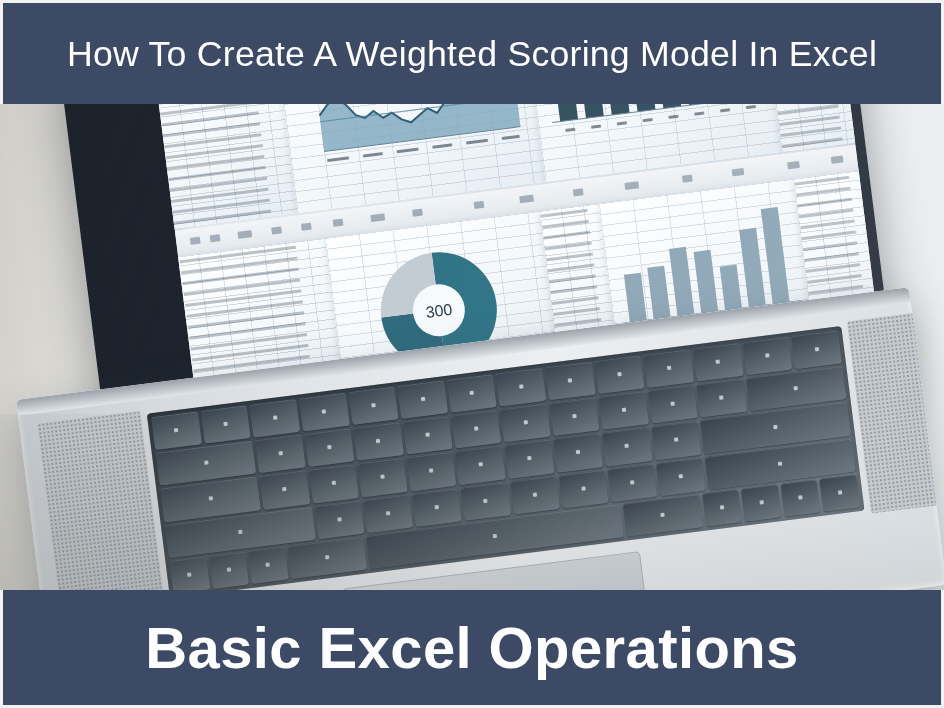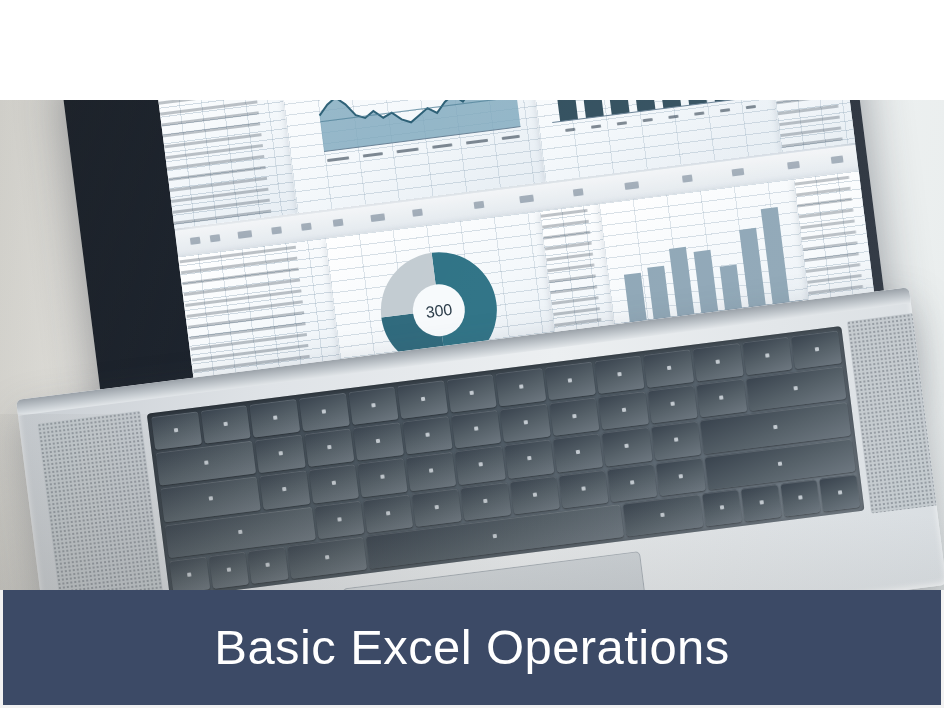--- a/index.html
+++ b/index.html
@@ -51,25 +51,25 @@
     font-size: 35px;
     letter-spacing: 0.2px;
     line-height: 1;
     white-space: nowrap;
     font-weight: 400;
     transform: scaleX(1.02);
     text-align: center;
   }
   #banner-subtitle {
     color: #ffffff;
-    font-size: 49px;
+    font-size: 58px;
     letter-spacing: 0.4px;
     line-height: 1;
     white-space: nowrap;
-    font-weight: 400;
+    font-weight: 700;
     text-align: center;
   }
 
   
   #photo {
     position: absolute;
     left: 0;
     top: 100px;
     width: 944px;
     height: 494px;
@@ -257,20 +257,23 @@
     background: linear-gradient(160deg,#d8dde1,#c6ccd1);
     border-radius: 5px;
     box-shadow: inset 0 0 0 1px rgba(130,140,150,.5);
   }
 </style>
 </head>
 <body>
 
 <div id="banner">
 
+  <div class="band" id="band-top">
+    <div id="banner-title">How To Create A Weighted Scoring Model In Excel</div>
+  </div>
 
   <div id="photo">
 
     <div id="wall-shadow-left"></div>
 
     <div id="laptop-lid">
 
       <div id="screen">
 
         <div class="pane" style="left:-2px; top:-2px; width:126px; height:176px;">

